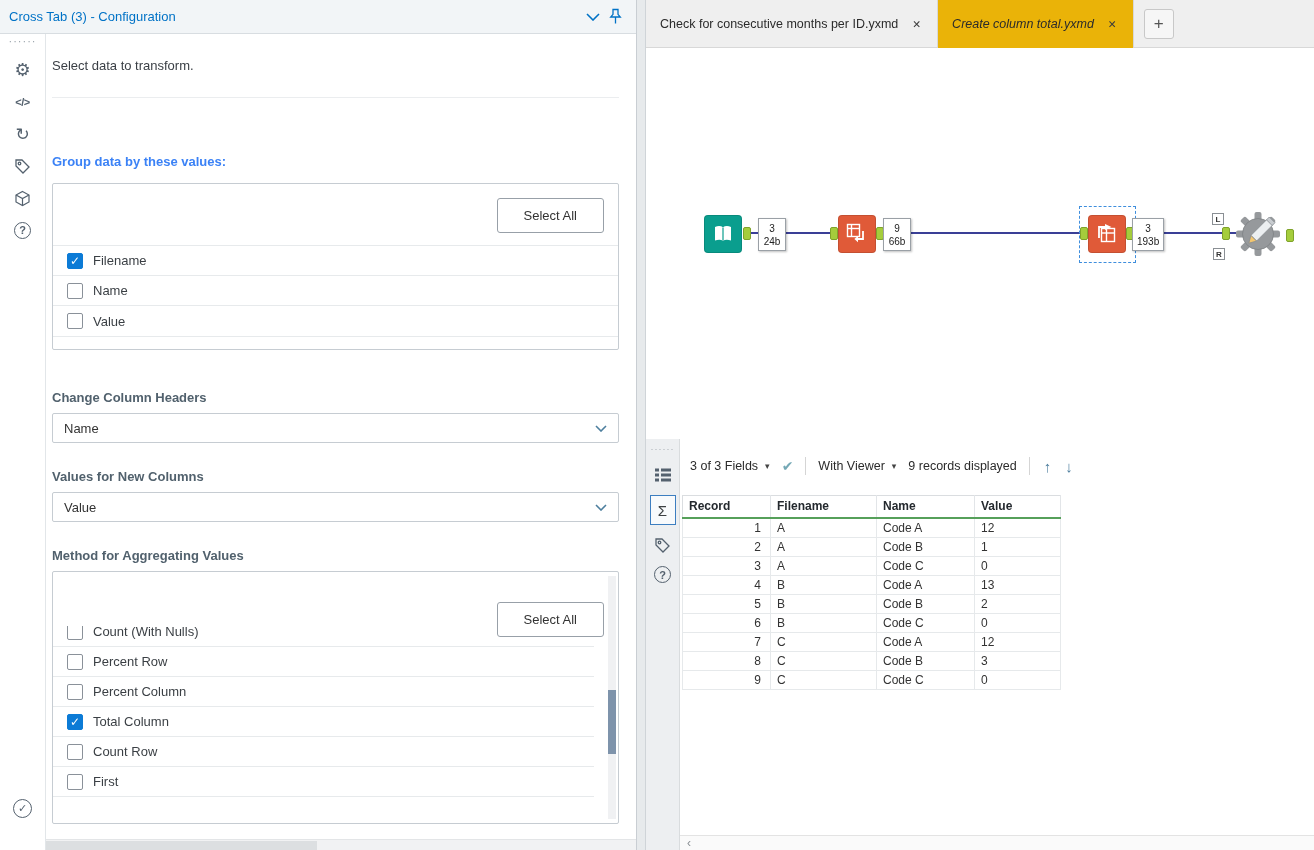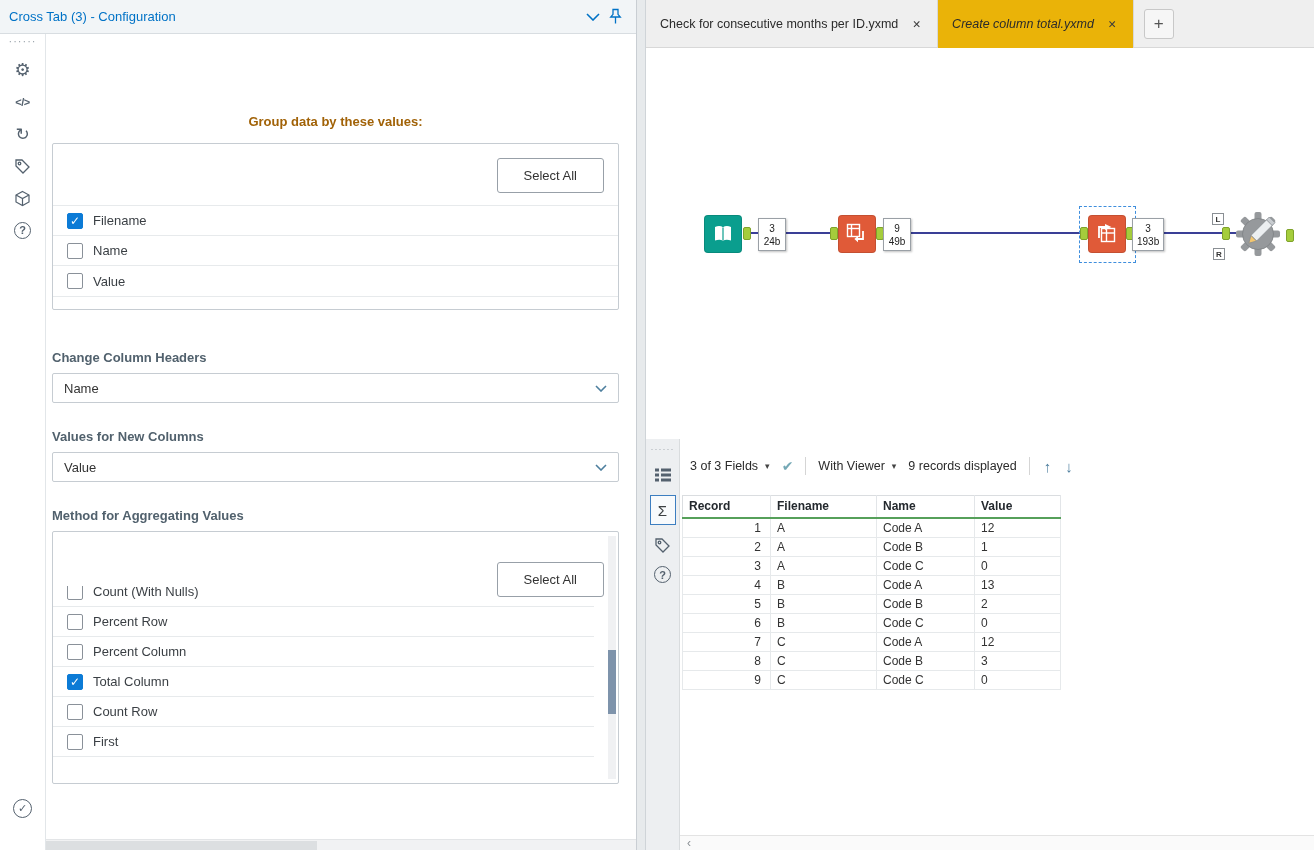--- a/index.html
+++ b/index.html
@@ -17,21 +17,21 @@
   .strip-dots { font-size:11px; letter-spacing:1px; color:#9aa3ab; height:12px; line-height:10px; }
   .strip-icon { margin-top:12px; width:22px; height:20px; display:flex; align-items:center; justify-content:center; cursor:pointer; }
   .gear-glyph { font-size:18px; line-height:1; }
   .code-glyph { font-size:11px; font-weight:bold; letter-spacing:-0.5px; }
   .refresh-glyph { font-size:17px; line-height:1; }
   .q-circle { width:17px; height:17px; border:1.4px solid #54616e; border-radius:50%; display:flex; align-items:center; justify-content:center; font-size:11px; font-weight:bold; }
   .check-circle { margin-top:auto; width:19px; height:19px; border:1.4px solid #54616e; border-radius:50%; display:flex; align-items:center; justify-content:center; font-size:11px; font-weight:bold; margin-bottom:14px; }
 
   .content { flex:1; padding:24px 17px 0 6px; overflow:hidden; }
   .desc { font-size:13px; color:#3a3f45; padding-bottom:24px; border-bottom:1px solid #ebedef; }
-  .section-label { margin:56px 0 14px; font-weight:bold; color:#a16207; font-size:13px;text-align:center; }
+  .section-label { margin:56px 0 14px; font-weight:bold; color:#3b82f6; font-size:13px; }
   .field-label { margin:40px 0 8px; font-weight:bold; color:#51616d; font-size:13px; }
   .field-label.tight { margin-top:26px; }
 
   .group-box { border:1px solid #c6ccd2; border-radius:2px; padding-top:14px; }
   .box-btn-row { display:flex; justify-content:flex-end; padding:0 14px; }
   .select-all { font-family:inherit; font-size:13px; color:#333; background:#fff; border:1px solid #98a0a8; border-radius:3px; padding:9px 26px; cursor:pointer; }
   .check-list { margin-top:12px; border-top:1px solid #e7eaec; }
   .check-row { height:30px; display:flex; align-items:center; gap:10px; padding-left:14px; border-bottom:1px solid #e7eaec; }
   .checkbox { width:16px; height:16px; border:1px solid #8a9199; border-radius:2px; background:#fff; display:inline-flex; align-items:center; justify-content:center; flex:none; cursor:pointer; }
   .checkbox.checked { background:var(--checkbox-blue,#0c7bd6); border-color:var(--checkbox-blue,#0c7bd6); }
@@ -144,20 +144,21 @@
               <path d="M2 5l6.5 3.5L15 5M8.5 8.5v7"></path>
           </svg>
         </span>
         <span class="strip-icon">
           <span class="q-circle">?</span>
         </span>
         <span class="check-circle">✓</span>
       </div>
 
       <div class="content">
+        <div class="desc">Select data to transform.</div>
 
         <div class="section-label">Group data by these values:</div>
         <div class="group-box">
           <div class="box-btn-row">
             <button class="select-all">Select All</button>
           </div>
           <div class="check-list">
               <div class="check-row">
                 <span class="checkbox checked"></span>
                 <span class="check-label">Filename</span>
@@ -282,21 +283,21 @@
             <line x1="2.5" y1="6.5" x2="14.5" y2="6.5"></line>
               <line x1="6.5" y1="2.5" x2="6.5" y2="14.5"></line>
           </g>
           <polyline points="18,9 18,17 11,17" stroke="#fff" stroke-width="1.8"></polyline>
           <path d="M13 13.8 9.4 17l3.6 3.2z" fill="#fff"></path>
         </svg>
       </div>
 
       <div class="annotation" style="left:237px; top:170px;">
         <div>9</div>
-        <div>49b</div>
+        <div>66b</div>
       </div>
 
       <div class="selection-box" style="left:433px; top:158px; width:57px; height:57px;"></div>
       <div class="tool orange" style="left:442px; top:167px;">
         <svg width="24" height="24" viewBox="0 0 24 24" fill="none">
           <g stroke="#fff" stroke-width="1.4">
             <rect x="6.5" y="6.5" width="13" height="13"></rect>
             <line x1="6.5" y1="11" x2="19.5" y2="11"></line>
               <line x1="11.5" y1="6.5" x2="11.5" y2="19.5"></line>
           </g>

